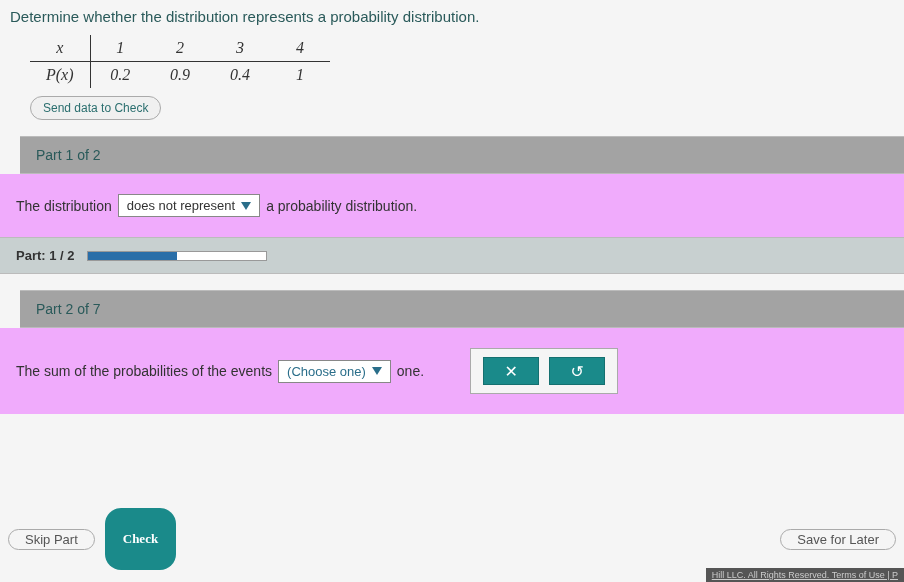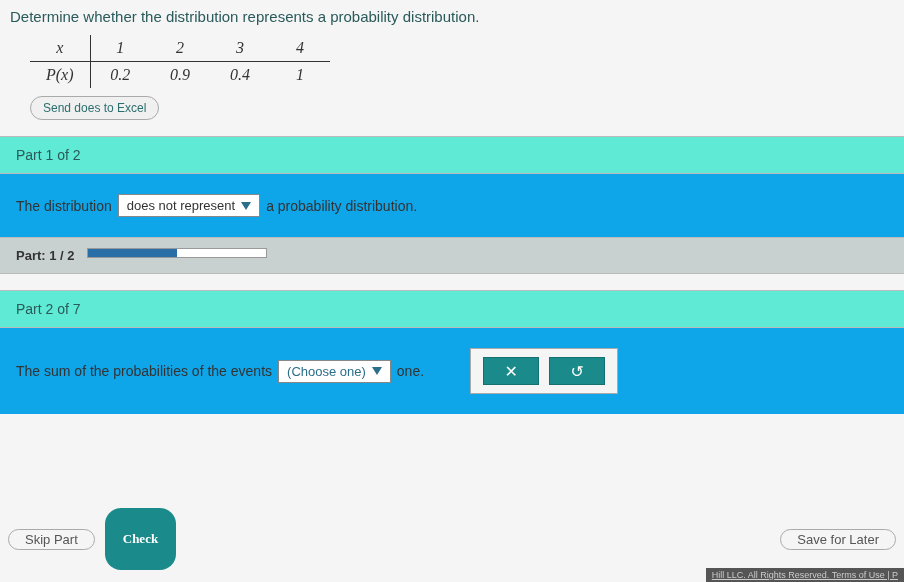--- a/index.html
+++ b/index.html
@@ -35,31 +35,32 @@
   margin-left: 30px;
   border: 1px solid #aaa;
   background: #f0f0f0;
   border-radius: 12px;
   padding: 4px 12px;
   font-size: 12px;
   color: #2a6e6e;
   cursor: pointer;
 }
 .part-header {
-  background: #5eead4;
+  background: #a3a3a3;
   padding: 10px 16px;
   font-size: 14px;
   color: #2a5a5a;
   margin-top: 16px;
   border-top: 1px solid #bbb;
   border-bottom: 1px solid #bbb;
+  margin-left: 20px;
 }
 .part-body {
   padding: 20px 16px;
-  background: #0ea5e9;
+  background: #f0abfc;
   font-size: 14px;
   color: #333;
   display: flex;
   align-items: center;
   flex-wrap: wrap;
   gap: 6px;
 }
 .dropdown {
   border: 1px solid #888;
   padding: 3px 8px;
@@ -75,20 +76,21 @@
   width: 0; height: 0;
   border-left: 5px solid transparent;
   border-right: 5px solid transparent;
   border-top: 8px solid #2a6e8a;
 }
 .progress-row {
   background: #c8d0d0;
   padding: 10px 16px;
   font-size: 13px;
   display: flex;
+  align-items: center;
   gap: 12px;
   border-top: 1px solid #bbb;
   border-bottom: 1px solid #bbb;
 }
 .progress-bar {
   width: 180px;
   height: 10px;
   background: #fff;
   border: 1px solid #999;
   position: relative;
@@ -180,21 +182,21 @@
         <td class="row-header">P(x)</td>
         <td>0.2</td>
         <td>0.9</td>
         <td>0.4</td>
         <td>1</td>
       </tr>
     </tbody>
       </table>
   </div>
 
-  <button class="send-btn">Send does to Excel</button>
+  <button class="send-btn">Send data to Check</button>
 
   <div class="part-header">Part 1 of 2</div>
   <div class="part-body">
     <span>The distribution</span>
     <span class="dropdown">
       <span>does not represent</span>
       <span class="tri"></span>
     </span>
     <span>a probability distribution.</span>
   </div>

